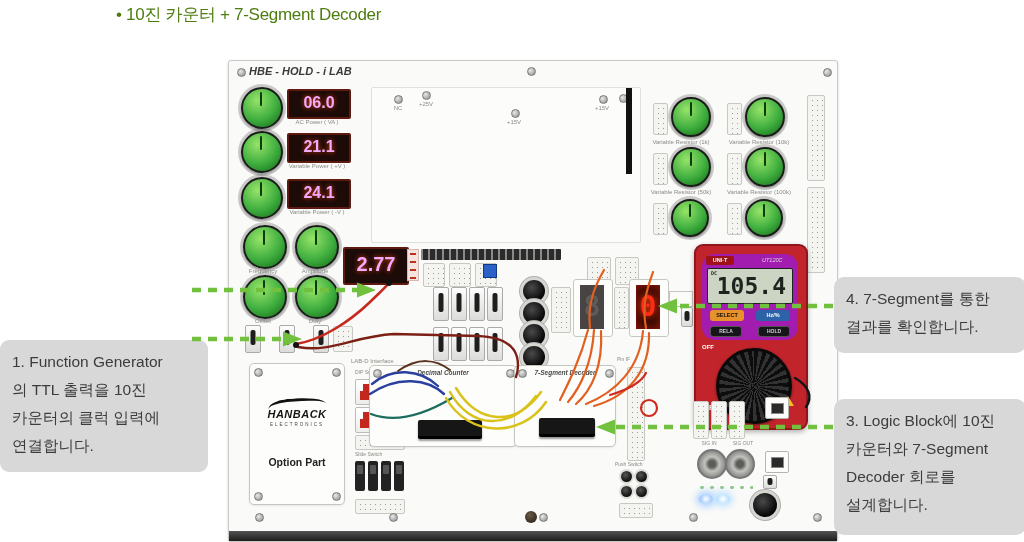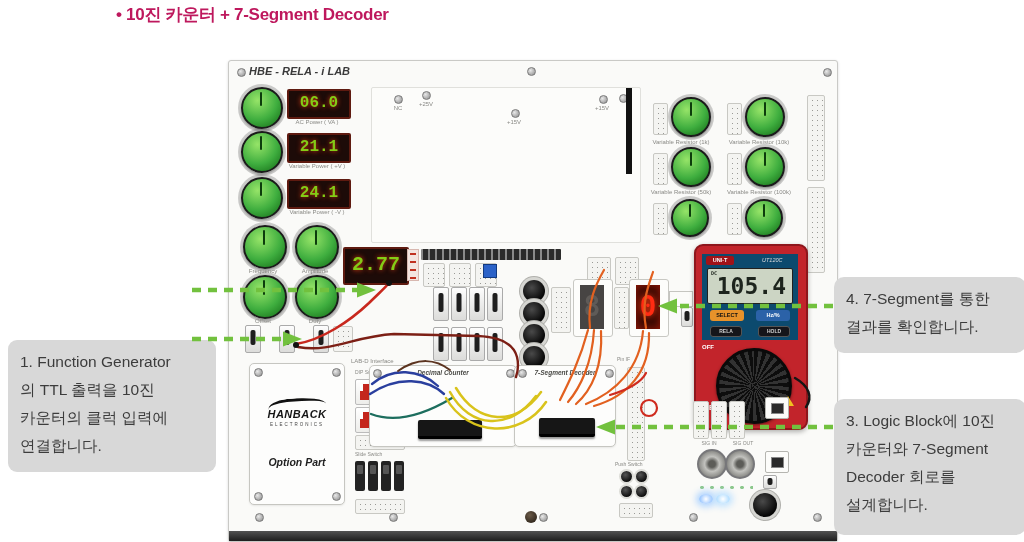--- a/index.html
+++ b/index.html
@@ -1,32 +1,32 @@
 <!DOCTYPE html>
 <html><head>
 <meta charset="utf-8">
 <style>
   html,body{margin:0;padding:0;background:#fff;}
   .page{position:relative;width:1024px;height:542px;background:#fff;overflow:hidden;
         font-family:"Liberation Sans",sans-serif;}
   .abs{position:absolute;}
-  .title{position:absolute;left:116px;top:3px;font-size:17px;font-weight:bold;color:#be185d;letter-spacing:-0.3px;}
+  .title{position:absolute;left:116px;top:3px;font-size:17px;font-weight:normal;color:#4d7c0f;letter-spacing:-0.3px;}
   .note{position:absolute;background:#d8d8d8;color:#3c3c3c;border-radius:10px;
         font-size:15.5px;font-weight:500;line-height:1.8;padding:8px 12px;white-space:pre-line;z-index:4;}
   .device{position:absolute;left:228px;top:60px;width:608px;height:480px;background:#fafaf8;
           border:1px solid #c9c9c6;border-radius:3px;box-shadow:0 1px 3px rgba(0,0,0,.15);z-index:1;}
   .hdr{position:absolute;left:20px;top:4px;font-size:11px;font-style:italic;font-weight:bold;color:#3a3a3a;}
   .screw{position:absolute;width:7px;height:7px;border-radius:50%;
          background:radial-gradient(circle at 35% 35%,#e8e8e8,#8a8a8a);border:1px solid #7a7a7a;}
   .knob{position:absolute;border-radius:50%;
         background:radial-gradient(circle at 38% 30%,#96e468,#3fae3f 55%,#1d7a1f 88%);
         border:2px solid #1b1b1b;box-shadow:0 0 0 3px rgba(60,60,60,.25),0 1px 2px rgba(0,0,0,.35);}
   .knob::after{content:'';position:absolute;left:46%;top:8%;width:2px;height:38%;background:#0c3c0c;border-radius:1px;}
   .seg{position:absolute;background:#1d0b08;border:2px solid #5e1a10;border-radius:2px;
-       color:#84cc16;font-family:Liberation Mono, monospace;font-weight:bold;text-align:center;
+       color:#f0abfc;font-family:Liberation Sans, sans-serif;font-weight:bold;text-align:center;
        text-shadow:0 0 5px rgba(255,70,20,.9);}
   .tl{position:absolute;font-size:6px;color:#8a8a86;text-align:center;line-height:1.1;}
   .dotgrid{position:absolute;background-color:#f4f4f1;border:1px solid #c8c8c3;border-radius:2px;
            background-image:radial-gradient(#9a9a96 0.8px,transparent 1px);background-size:5px 5px;background-position:2px 2px;}
   .toggle{position:absolute;background:linear-gradient(#fdfdfd,#dcdcda);border:1px solid #aaa;border-radius:2px;}
   .toggle::after{content:'';position:absolute;left:50%;top:16%;transform:translateX(-50%);
                  width:5px;height:58%;background:#1e1e1e;border-radius:2px;}
   .blackbtn{position:absolute;border-radius:50%;background:radial-gradient(circle at 40% 35%,#4a4a4a,#060606 70%);
             box-shadow:0 0 0 3px #d6d6d2,0 0 0 4px #b0b0ac;}
   .card{position:absolute;background:#fdfdfc;border:1px solid #c6c6c1;border-radius:5px;box-shadow:0 1px 2px rgba(0,0,0,.08);}
@@ -38,54 +38,54 @@
   .bnc{position:absolute;width:26px;height:26px;border-radius:50%;
        background:radial-gradient(circle,#5c5c58 18%,#c2c2be 40%,#8a8a86 72%,#6a6a66 100%);border:2px solid #77777a;}
   .dip{position:absolute;background:linear-gradient(#ffffff,#ededea);border:1px solid #bbb;border-radius:2px;}
   .dip::after{content:'';position:absolute;left:4px;top:4px;right:4px;bottom:4px;background:#c4271d;
               background-image:repeating-linear-gradient(90deg,#fff 0 3px,rgba(0,0,0,0) 3px 9px);
               background-size:100% 45%;background-repeat:no-repeat;}
   .slide{position:absolute;width:10px;height:30px;background:#222;border-radius:2px;}
   .slide::after{content:'';position:absolute;left:2px;top:4px;width:6px;height:9px;background:#555;border-radius:1px;}
   .meter{position:absolute;left:465px;top:183px;width:110px;height:182px;background:#c2242b;
          border:2px solid #8e161c;border-radius:9px;box-shadow:0 2px 5px rgba(0,0,0,.3);}
-  .mpanel{position:absolute;left:6px;top:8px;width:96px;height:86px;background:#0c4a6e;border-radius:0;}
+  .mpanel{position:absolute;left:6px;top:8px;width:96px;height:86px;background:#a21caf;border-radius:13px;}
   .mlcd{position:absolute;left:5px;top:14px;width:86px;height:36px;background:#ccd5c4;border:1px solid #20201e;
         border-radius:2px;color:#1d241d;font-family:"DejaVu Sans Mono",monospace;font-weight:bold;
         font-size:23px;text-align:right;padding-right:6px;box-sizing:border-box;line-height:34px;}
   .mbtn{position:absolute;height:11px;border-radius:3px;font-size:5.5px;font-weight:bold;
         text-align:center;line-height:11px;color:#111;}
   .dial{position:absolute;left:20px;top:102px;width:70px;height:70px;border-radius:50%;border:3px solid #0a0a0a;
         background:repeating-conic-gradient(#0d0d0d 0deg 7deg,#323232 7deg 14deg);box-shadow:0 1px 3px rgba(0,0,0,.5);}
   .usb{position:absolute;width:22px;height:20px;background:#fcfcfa;border:1px solid #b5b5b0;border-radius:2px;}
   .usb::after{content:'';position:absolute;left:5px;top:5px;width:11px;height:9px;background:#2a2a2a;border:1px solid #888;}
   .pushbtn{position:absolute;width:11px;height:11px;border-radius:50%;
            background:radial-gradient(circle at 40% 35%,#555,#0a0a0a 75%);box-shadow:0 0 0 2px #ddddd8;}
   svg.overlay{position:absolute;left:0;top:0;z-index:5;pointer-events:none;}
 </style>
 </head>
 <body>
 
 <div class="page">
 
   <div class="title">•  10진 카운터 + 7-Segment Decoder</div>
 
-  <div class="note" style="left:8px;top:340px;width:184px;height:116px;border-radius:9px;">1. Function Generator
+  <div class="note" style="left:0;top:340px;width:184px;height:116px;border-radius:9px;">1. Function Generator
 의 TTL 출력을 10진
 카운터의 클럭 입력에
 연결합니다.</div>
   <div class="note" style="left:834px;top:277px;width:168px;height:60px;">4. 7-Segment를 통한
 결과를 확인합니다.</div>
   <div class="note" style="left:834px;top:399px;width:168px;height:120px;">3. Logic Block에 10진
 카운터와 7-Segment
 Decoder 회로를
 설계합니다.</div>
 
   <div class="device">
-    <div class="hdr">HBE - RELA - i LAB</div>
+    <div class="hdr">HBE - HOLD - i LAB</div>
     <div class="screw" style="left:8px;top:7px;"></div>
     <div class="screw" style="left:298px;top:6px;"></div>
     <div class="screw" style="left:594px;top:7px;"></div>
 
     <div class="knob" style="left:12px;top:26px;width:38px;height:38px;"></div>
     <div class="seg" style="left:58px;top:28px;width:60px;height:26px;font-size:16px;line-height:24px;">06.0</div>
     <div class="tl" style="left:50px;top:58px;width:76px;">AC Power ( VA )</div>
 
     <div class="knob" style="left:12px;top:70px;width:38px;height:38px;"></div>
     <div class="seg" style="left:58px;top:72px;width:60px;height:26px;font-size:16px;line-height:24px;">21.1</div>
@@ -201,21 +201,21 @@
     </div>
 
     <div class="card" style="left:20px;top:302px;width:94px;height:140px;">
       <div class="screw" style="left:4px;top:4px;"></div>
       <div class="screw" style="left:82px;top:4px;"></div>
       <div class="screw" style="left:4px;top:128px;"></div>
       <div class="screw" style="left:82px;top:128px;"></div>
       <div class="abs" style="left:18px;top:34px;width:58px;height:10px;border-top:3px solid #111;border-radius:50% 100% 0 0/100% 100% 0 0;transform:rotate(-6deg);"></div>
       <div class="abs" style="left:0;top:44px;width:100%;text-align:center;font-size:11px;font-weight:bold;font-style:italic;color:#151515;letter-spacing:.5px;">HANBACK</div>
       <div class="abs" style="left:0;top:58px;width:100%;text-align:center;font-size:4.5px;letter-spacing:2px;color:#444;">ELECTRONICS</div>
-      <div class="abs" style="left:0;top:92px;width:100%;text-align:center;font-size:10.5px;font-weight:bold;font-style:italic;color:#222;">Option Part</div>
+      <div class="abs" style="left:0;top:92px;width:100%;text-align:center;font-size:10.5px;font-weight:bold;color:#222;">Option Part</div>
     </div>
 
     <div class="tl" style="left:122px;top:297px;width:60px;text-align:left;">LAB-D Interface</div>
     <div class="tl" style="left:126px;top:309px;width:48px;font-size:5px;text-align:left;">DIP Switch</div>
     <div class="dip" style="left:126px;top:318px;width:48px;height:24px;"></div>
     <div class="dip" style="left:126px;top:346px;width:48px;height:24px;"></div>
     <div class="dotgrid" style="left:126px;top:374px;width:48px;height:13px;"></div>
     <div class="tl" style="left:126px;top:391px;width:48px;font-size:5px;text-align:left;">Slide Switch</div>
     <div class="slide" style="left:126px;top:400px;"></div>
     <div class="slide" style="left:139px;top:400px;"></div>

